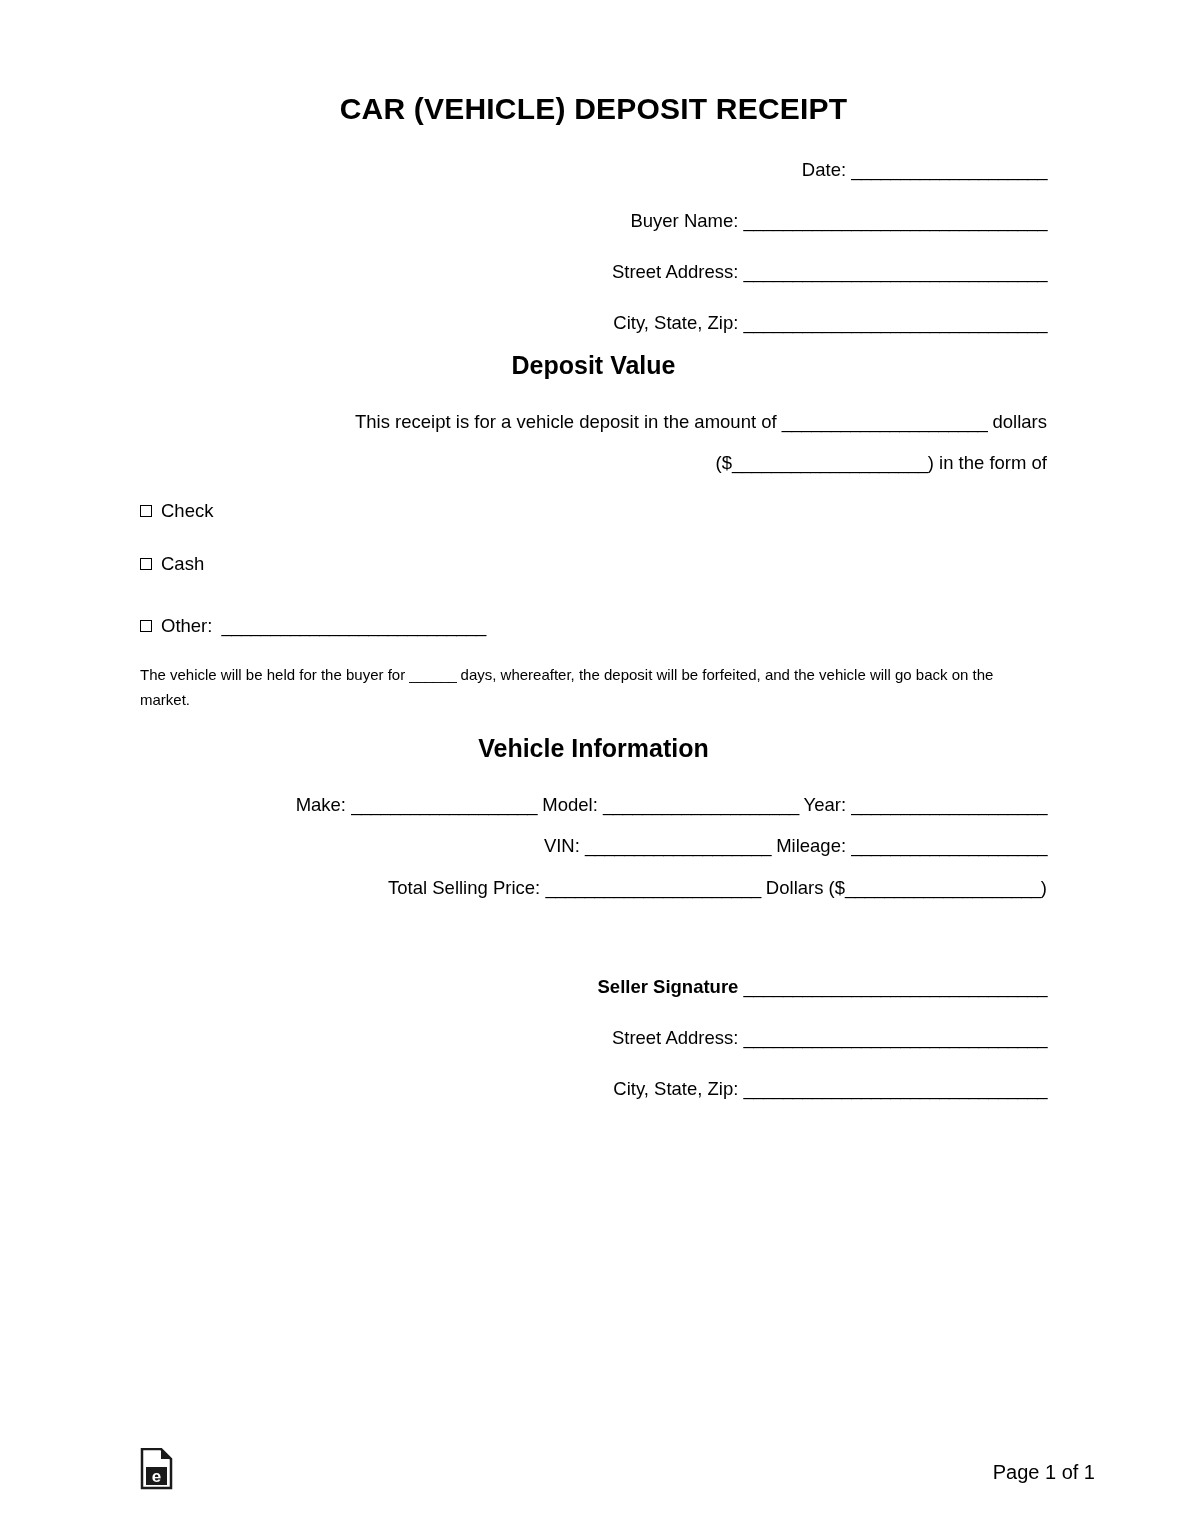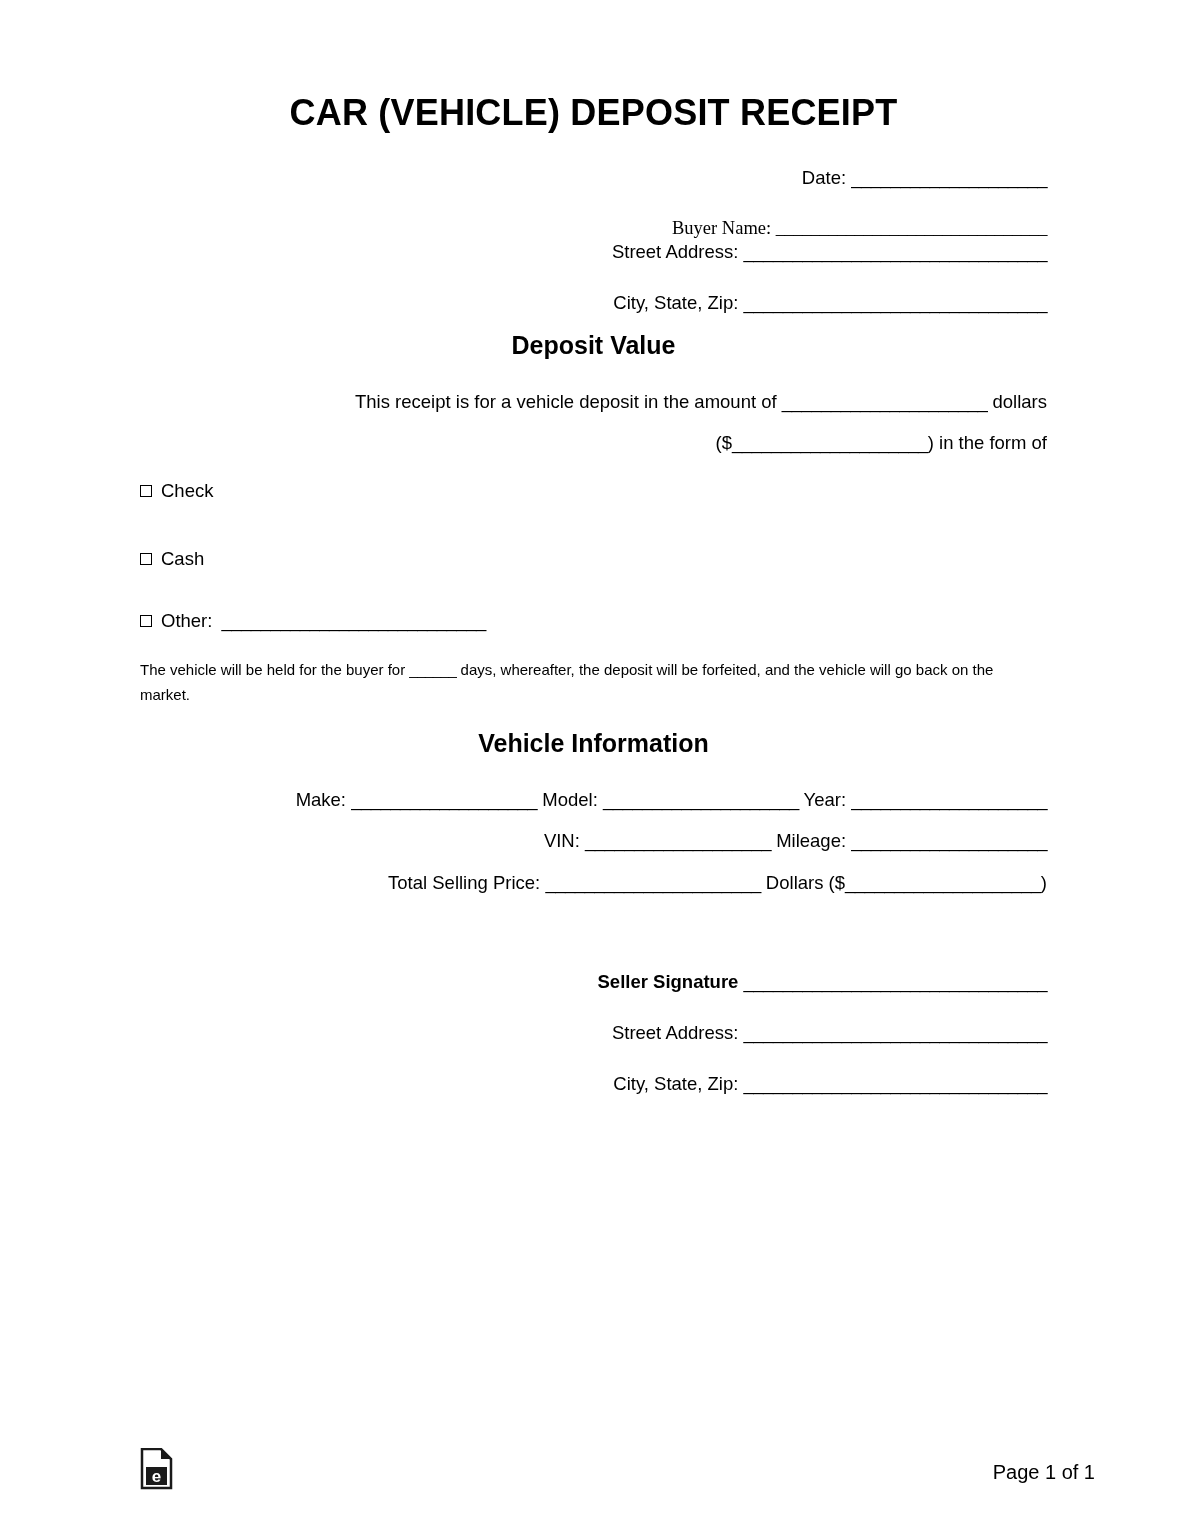--- a/index.html
+++ b/index.html
@@ -19,21 +19,21 @@
     box-sizing: border-box;
     overflow: hidden;
   }
   .content {
     position: absolute;
     left: 140px;
     top: 0;
     width: 907px;
   }
   h1.doc-title {
-    font-size: 36px;
+    font-size: 30px;
     font-weight: bold;
     text-align: center;
     margin: 0;
     padding-top: 92px;
     letter-spacing: 0.2px;
     color: #000;
   }
   h2.section-title {
     font-size: 25px;
     font-weight: bold;
@@ -97,21 +97,21 @@
   <div class="content">
 
     <h1 class="doc-title">CAR (VEHICLE) DEPOSIT RECEIPT</h1>
 
     <div style="height:32px"></div>
 
     <div class="line-row" style="margin-bottom:28px;">
       <span>Date: </span><span class="fill">____________________</span>
     </div>
 
-    <div class="line-row" style="font-family:Liberation Serif, serif;">
+    <div class="line-row" style="margin-bottom:28px;">
       <span>Buyer Name: </span><span class="fill">_______________________________</span>
     </div>
 
     <div class="line-row" style="margin-bottom:28px;">
       <span>Street Address: </span><span class="fill">_______________________________</span>
     </div>
 
     <div class="line-row" style="margin-bottom:16px;">
       <span>City, State, Zip: </span><span class="fill">_______________________________</span>
     </div>
@@ -121,21 +121,21 @@
     <div style="height:30px"></div>
 
     <div class="line-row" style="margin-bottom:18px;">
       <span>This receipt is for a vehicle deposit in the amount of </span><span class="fill">_____________________</span><span> dollars</span>
     </div>
 
     <div class="line-row" style="margin-bottom:26px;">
       <span>($</span><span class="fill">____________________</span><span>) in the form of</span>
     </div>
 
-    <div class="checkbox-row" style="margin-bottom:46px;">
+    <div class="checkbox-row" style="margin-bottom:31px;">
       <span class="cbox"></span>
       <span>Check</span>
     </div>
 
     <div class="checkbox-row" style="margin-bottom:40px;">
       <span class="cbox"></span>
       <span>Cash</span>
     </div>
 
     <div class="checkbox-row" style="margin-bottom:26px;align-items:center;">

